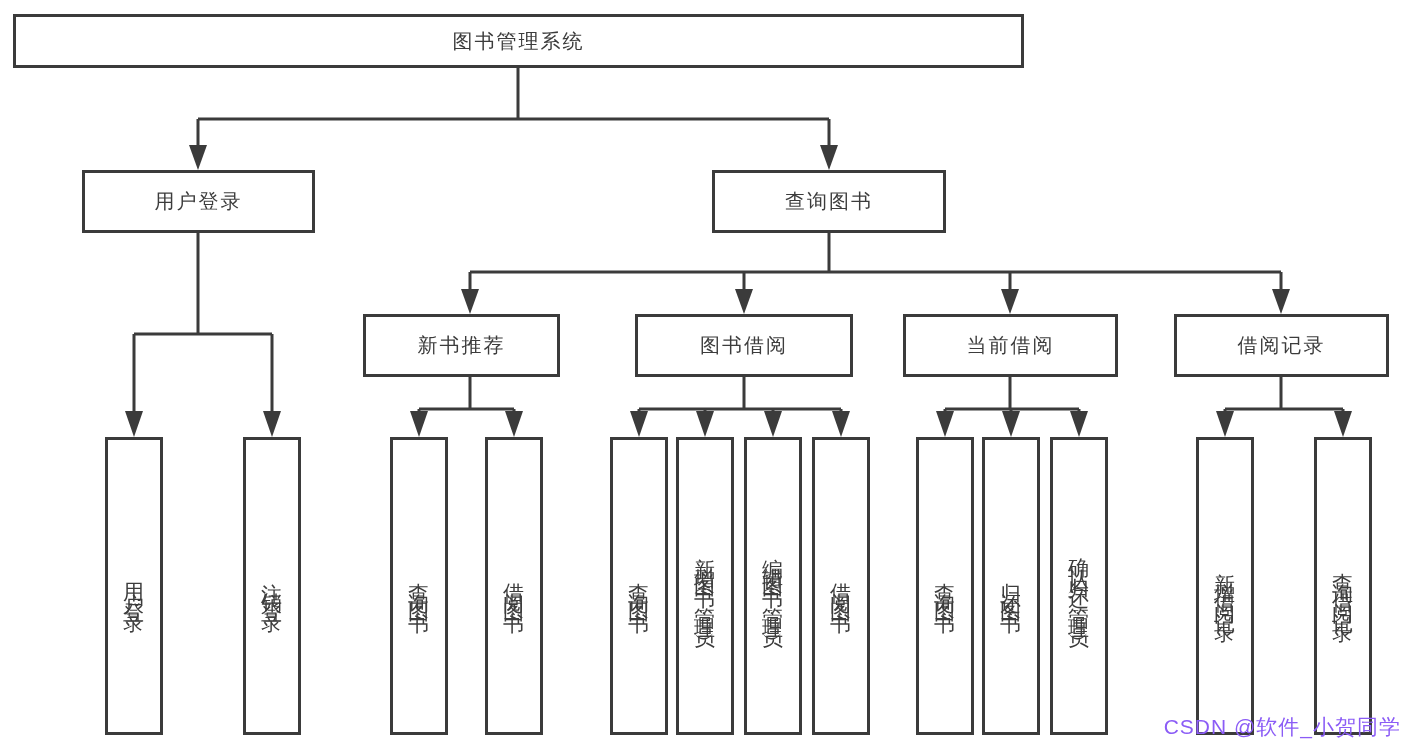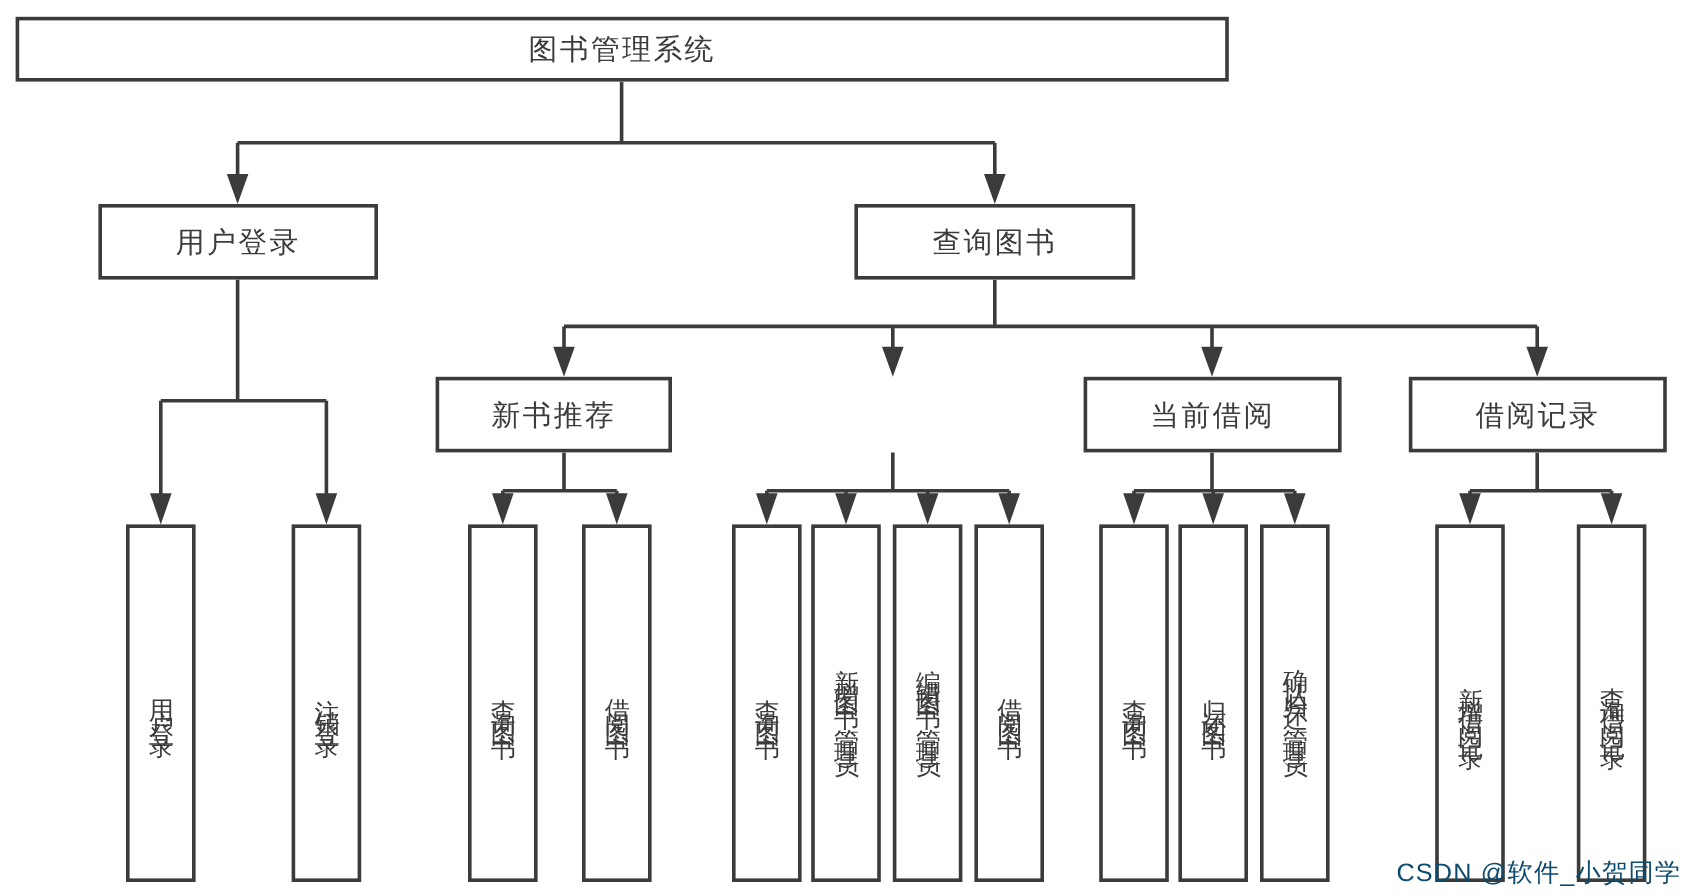--- a/index.html
+++ b/index.html
@@ -24,21 +24,21 @@
   }
   .node {
     position: absolute;
     box-sizing: border-box;
     background: #ffffff;
     border: 3px solid #3b3b3b;
     display: flex;
     align-items: center;
     justify-content: center;
     color: #3c3c3c;
-    font-size: 24px;
+    font-size: 20px;
     letter-spacing: 2px;
     white-space: nowrap;
   }
   .node.root  { left: 13px;  top: 14px;  width: 1011px; height: 54px; }
   .node.lvl2, .node.lvl3 { height: 63px; }
   .n-user-login   { left: 82px;   top: 170px; width: 233px; }
   .n-book-mgmt    { left: 712px;  top: 170px; width: 234px; }
   .n-new-book     { left: 363px;  top: 314px; width: 197px; }
   .n-book-borrow  { left: 635px;  top: 314px; width: 218px; }
   .n-cur-borrow   { left: 903px;  top: 314px; width: 215px; }
@@ -77,21 +77,21 @@
   .lf-10 { left: 982px;  }
   .lf-11 { left: 1050px; }
   .lf-12 { left: 1196px; }
   .lf-13 { left: 1314px; }
 
   .watermark {
     position: absolute;
     right: 4px;
     bottom: 6px;
     font-size: 21px;
-    color: #0c4a6e;
+    color: #8b5cf6;
     letter-spacing: 1px;
     pointer-events: none;
   }
   svg path { stroke: #3b3b3b; stroke-width: 3; fill: none; }
   svg polygon { fill: #3b3b3b; stroke: none; }
 </style>
 </head>
 <body>
 
 <div id="canvas">
@@ -131,20 +131,21 @@
     <polygon points="1216,411 1234,411 1225,437"></polygon>
     <polygon points="1334,411 1352,411 1343,437"></polygon>
   </svg>
 
   <div class="node root">图书管理系统</div>
 
   <div class="node lvl2 n-user-login">用户登录</div>
   <div class="node lvl2 n-book-mgmt">查询图书</div>
 
   <div class="node lvl3 n-new-book">新书推荐</div>
+  <div class="node lvl3 n-book-borrow">图书借阅</div>
   <div class="node lvl3 n-records">借阅记录</div>
   <div class="node lvl3 n-cur-borrow">当前借阅</div>
 
   <div class="leaf lf-1">
     <span>用户登录</span>
   </div>
   <div class="leaf lf-2">
     <span>注销登录</span>
   </div>
   <div class="leaf lf-3">

